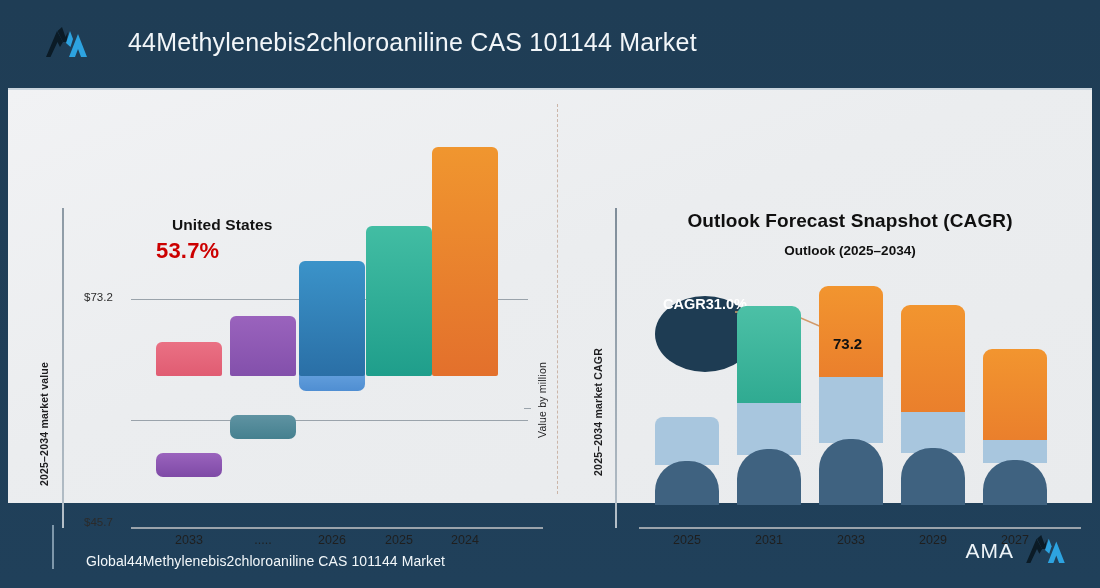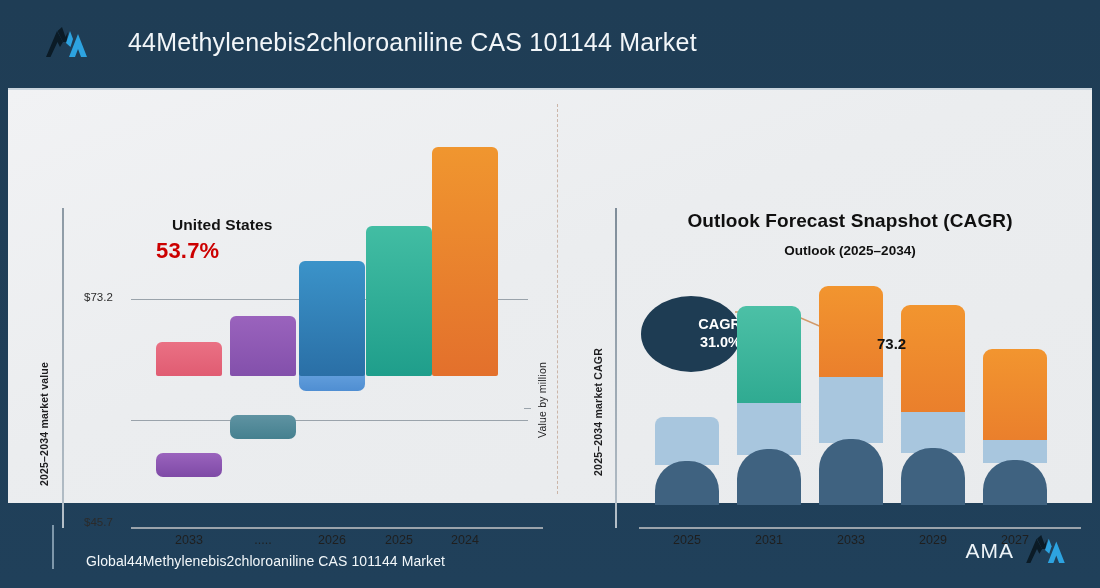--- a/index.html
+++ b/index.html
@@ -107,38 +107,38 @@
   }
   .r-title{
     position:absolute;left:58px;top:120px;width:470px;text-align:center;
     font-size:19px;font-weight:700;color:#101010;letter-spacing:.1px;
   }
   .r-sub{
     position:absolute;left:58px;top:153px;width:470px;text-align:center;
     font-size:13.5px;font-weight:700;color:#101010;
   }
   .cagr-bubble{
-    position:absolute;left:84px;top:206px;width:100px;height:76px;
+    position:absolute;left:98px;top:206px;width:100px;height:76px;
     border-radius:50%;background:#1e3c53;
-    display:flex;flex-direction:column;align-items:flex-end;justify-content:center;
+    display:flex;flex-direction:row;align-items:flex-start;justify-content:center;
     color:#fff;line-height:1.22;
   }
   .cagr-bubble .l1{font-size:14.5px;font-weight:700;}
   .cagr-bubble .l2{font-size:14.5px;font-weight:700;}
   .leader{position:absolute;left:178px;top:218px;width:130px;height:40px;}
   .r-baseline{
     position:absolute;left:82px;top:437px;width:442px;height:1.5px;background:#9aa3ab;
   }
   .stack{position:absolute;bottom:0;width:64px;}
   .seg{position:absolute;width:64px;left:0;}
   .seg-top{border-radius:9px 9px 0 0;}
   .seg-mid{}
   .seg-base{border-radius:30px 30px 0 0;}
   .value-label{
-    position:absolute;font-size:15px;font-weight:700;color:#111;margin-left:44px;
+    position:absolute;font-size:15px;font-weight:700;color:#111;
   }
   .r-xtick{
     position:absolute;top:443px;font-size:12.5px;color:#1f1f1f;
     text-align:center;white-space:nowrap;width:64px;
   }
 
   
   .footer{
     position:absolute;left:0;top:503px;width:1100px;height:85px;
   }

